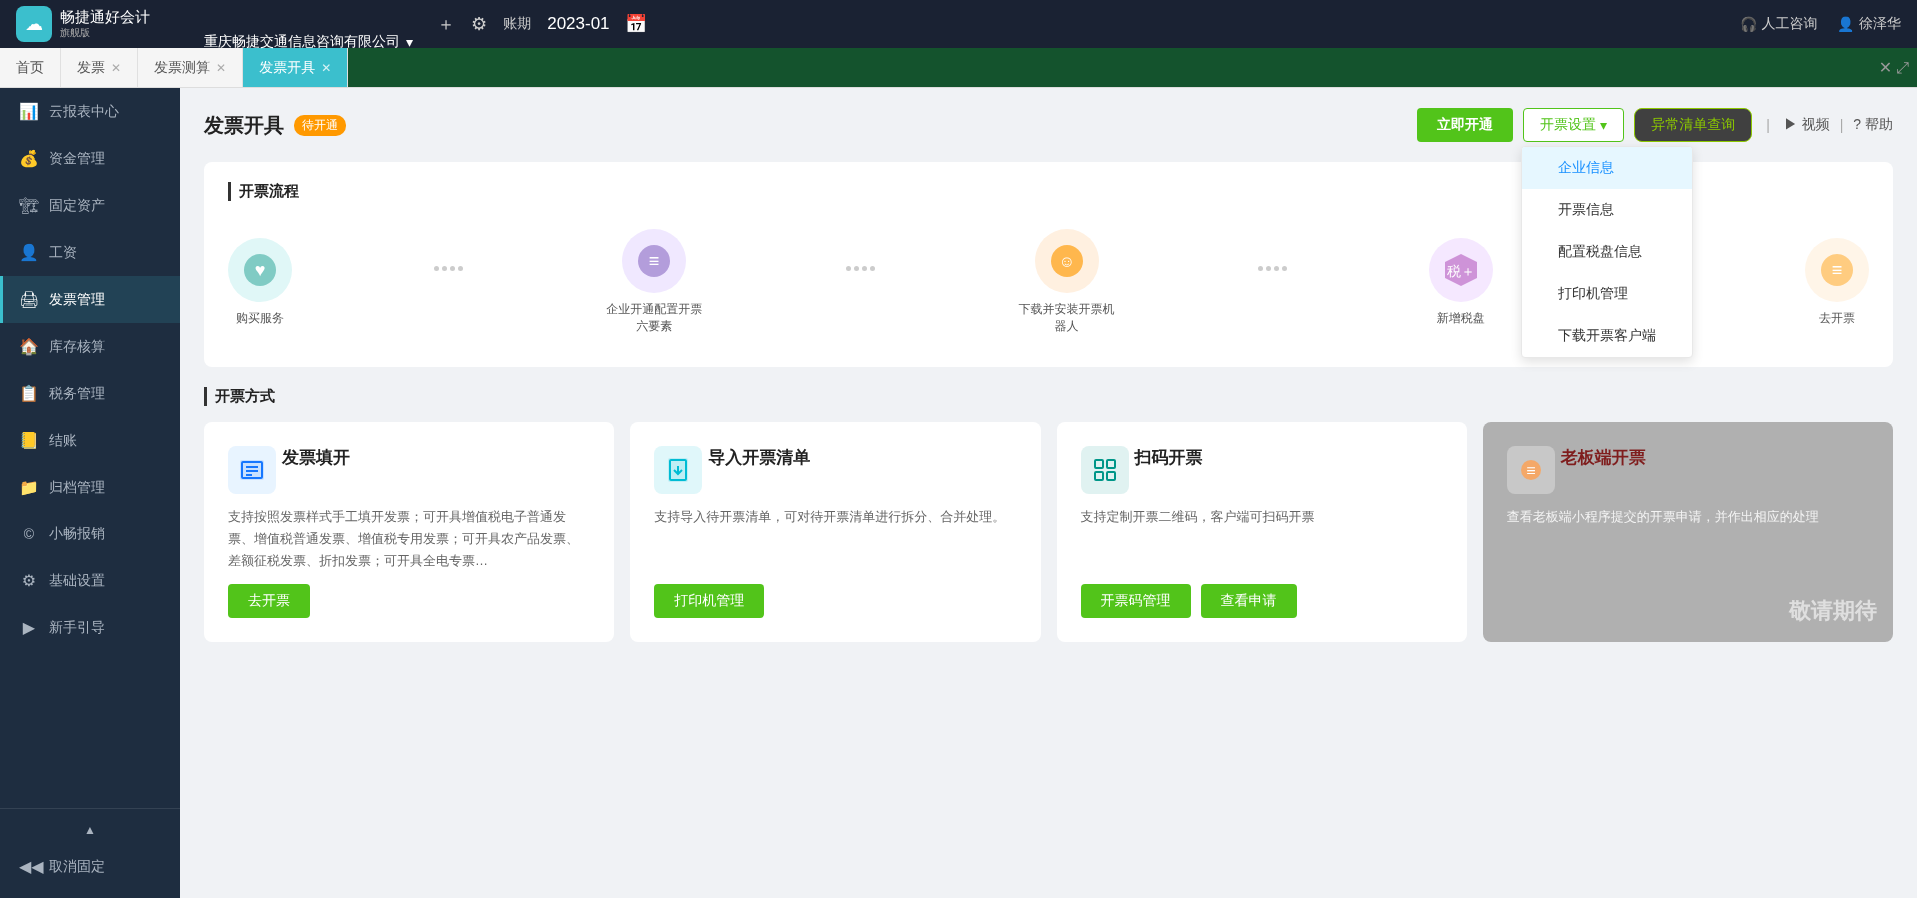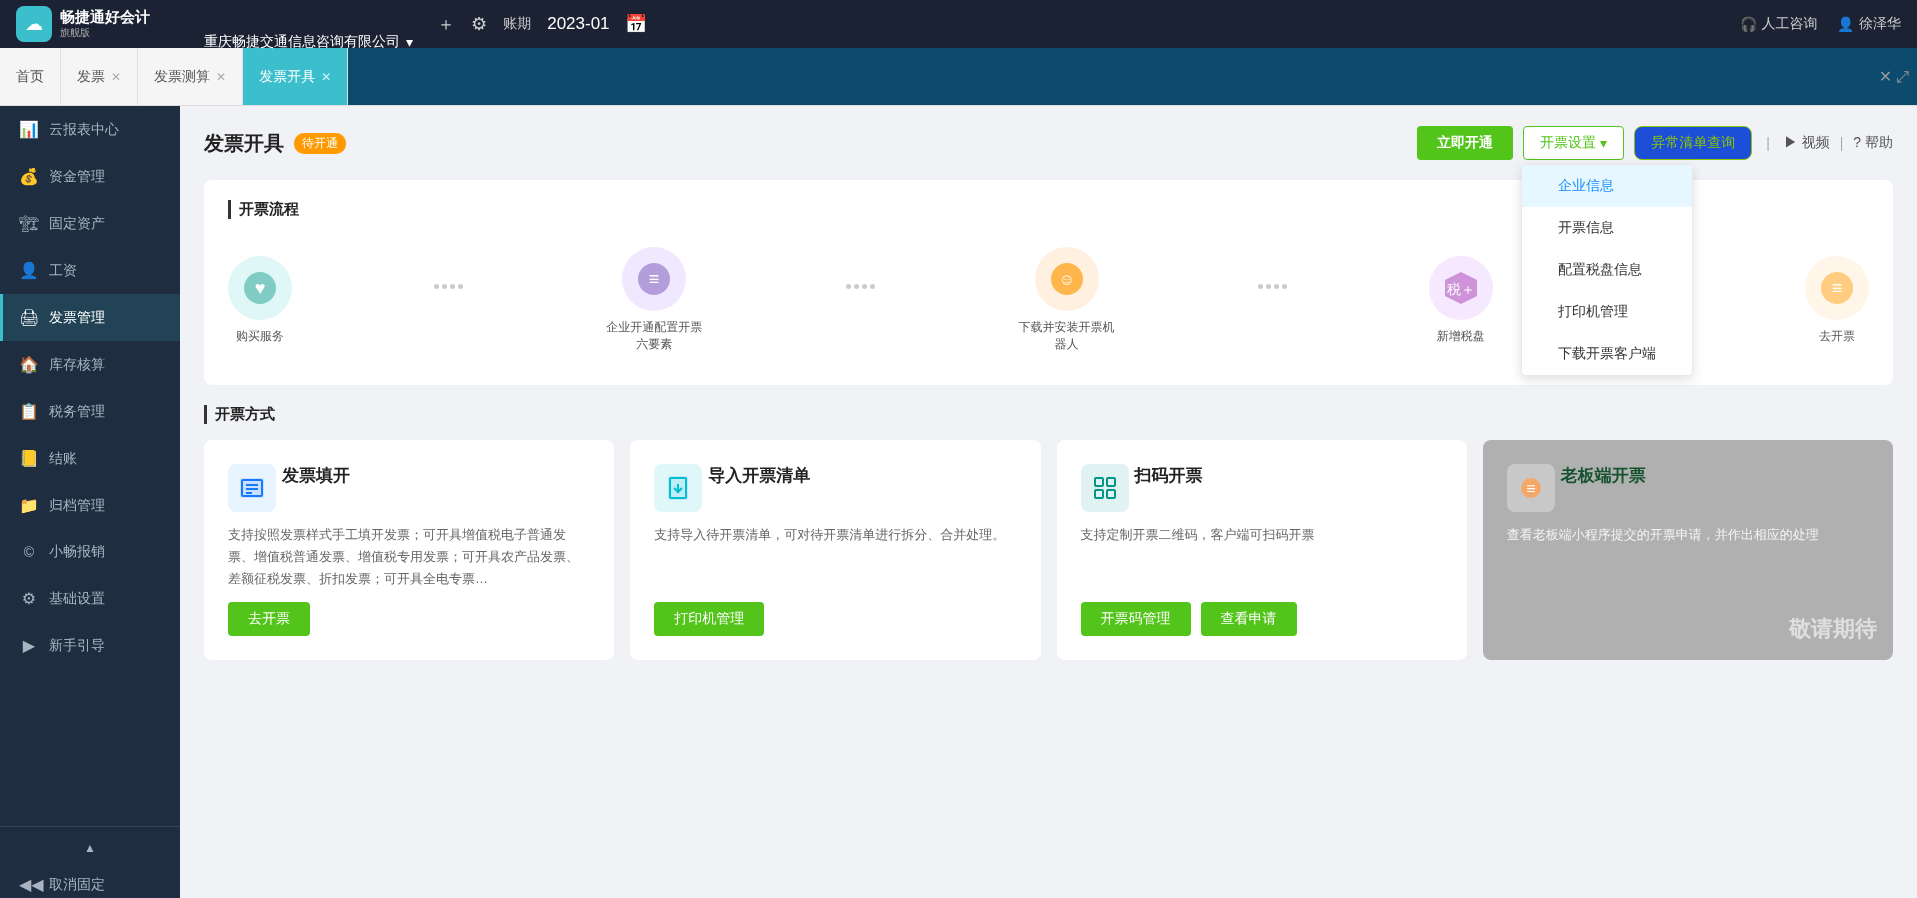--- a/index.html
+++ b/index.html
@@ -21,43 +21,43 @@
       align-items: center;
       gap: 8px;
     }
     .logo-icon {
       width: 36px; height: 36px;
       background: #3bbfcd;
       border-radius: 8px;
       display: flex; align-items: center; justify-content: center;
       color: white; font-size: 18px;
     }
-    .logo-text { color: white; font-size: 15px; font-weight: bold; line-height: 1.2; }
+    .logo-text { color: white; font-size: 15px; font-weight: normal; line-height: 1.2; }
     .logo-sub { color: #aaa; font-size: 10px; }
     .company-selector {
       display: flex; align-items: center; gap: 6px;
       color: white; font-size: 14px; cursor: pointer; margin-left: 8px; margin-top: 36px;
     }
     .top-center {
       display: flex; align-items: center; gap: 16px; margin-left: 24px;
     }
     .top-btn {
       color: #ccc; font-size: 18px; cursor: pointer; background: none; border: none;
     }
     .period-label { color: #ccc; font-size: 14px; }
     .period-value { color: white; font-size: 17px; }
     .top-right {
       margin-left: auto; display: flex; align-items: center; gap: 20px;
     }
     .top-right-item { color: #ccc; font-size: 14px; cursor: pointer; display: flex; align-items: center; gap: 4px; }
 
     
     .tab-bar {
-      height: 58px;
-      background: #0c4a6e;
+      height: 40px;
+      background: #14532d;
       display: flex;
       align-items: stretch;
       border-bottom: 1px solid #ddd;
       padding-left: 0;
     }
     .tab-item {
       display: flex; align-items: center; padding: 0 16px; font-size: 14px;
       cursor: pointer; border-right: 1px solid #e0e0e0; gap: 6px; color: #555;
       background: #f5f5f5;
     }
@@ -123,21 +123,21 @@
     .header-actions { display: flex; align-items: center; gap: 10px; position: relative; }
     .btn-green {
       background: #52c41a; color: white; border: none; border-radius: 4px;
       padding: 8px 20px; font-size: 14px; cursor: pointer; font-weight: bold;
     }
     .btn-outlined-green {
       background: white; color: #52c41a; border: 1.5px solid #52c41a; border-radius: 4px;
       padding: 7px 16px; font-size: 14px; cursor: pointer; display: flex; align-items: center; gap: 4px;
     }
     .btn-outlined-lime {
-      background: #1d4ed8; color: #8cc800; border: 1.5px solid #8cc800; border-radius: 8px;
+      background: #404040; color: #8cc800; border: 1.5px solid #8cc800; border-radius: 8px;
       padding: 7px 16px; font-size: 14px; cursor: pointer; display: flex; align-items: center; gap: 4px;
     }
     .btn-text { color: #555; background: none; border: none; cursor: pointer; font-size: 14px; }
 
     
     .dropdown-menu {
       position: absolute;
       top: calc(100% + 4px);
       right: 200px;
       background: white;
@@ -506,21 +506,21 @@
         </div>
 
         <div class="method-card method-card-last" style="background:#b0b0b0;position:relative;">
           <div class="method-header">
             <div class="method-icon" style="background:rgba(255,255,255,0.3);">
               <svg width="28" height="28" viewBox="0 0 28 28">
                   <rect x="4" y="4" width="20" height="20" rx="10" fill="rgba(255,160,80,0.8)"></rect>
                   <text x="14" y="20" text-anchor="middle" fill="white" font-size="16">≡</text>
                 </svg>
             </div>
-            <span class="method-title" style="color:#14532d;">老板端开票</span>
+            <span class="method-title" style="color:#7f1d1d;">老板端开票</span>
           </div>
           <div class="method-desc" style="color:rgba(255,255,255,0.85);">查看老板端小程序提交的开票申请，并作出相应的处理</div>
           <div class="dimmed-overlay-text">敬请期待</div>
         </div>
 
       </div>
     </div>
 
   </div>
 </div>

